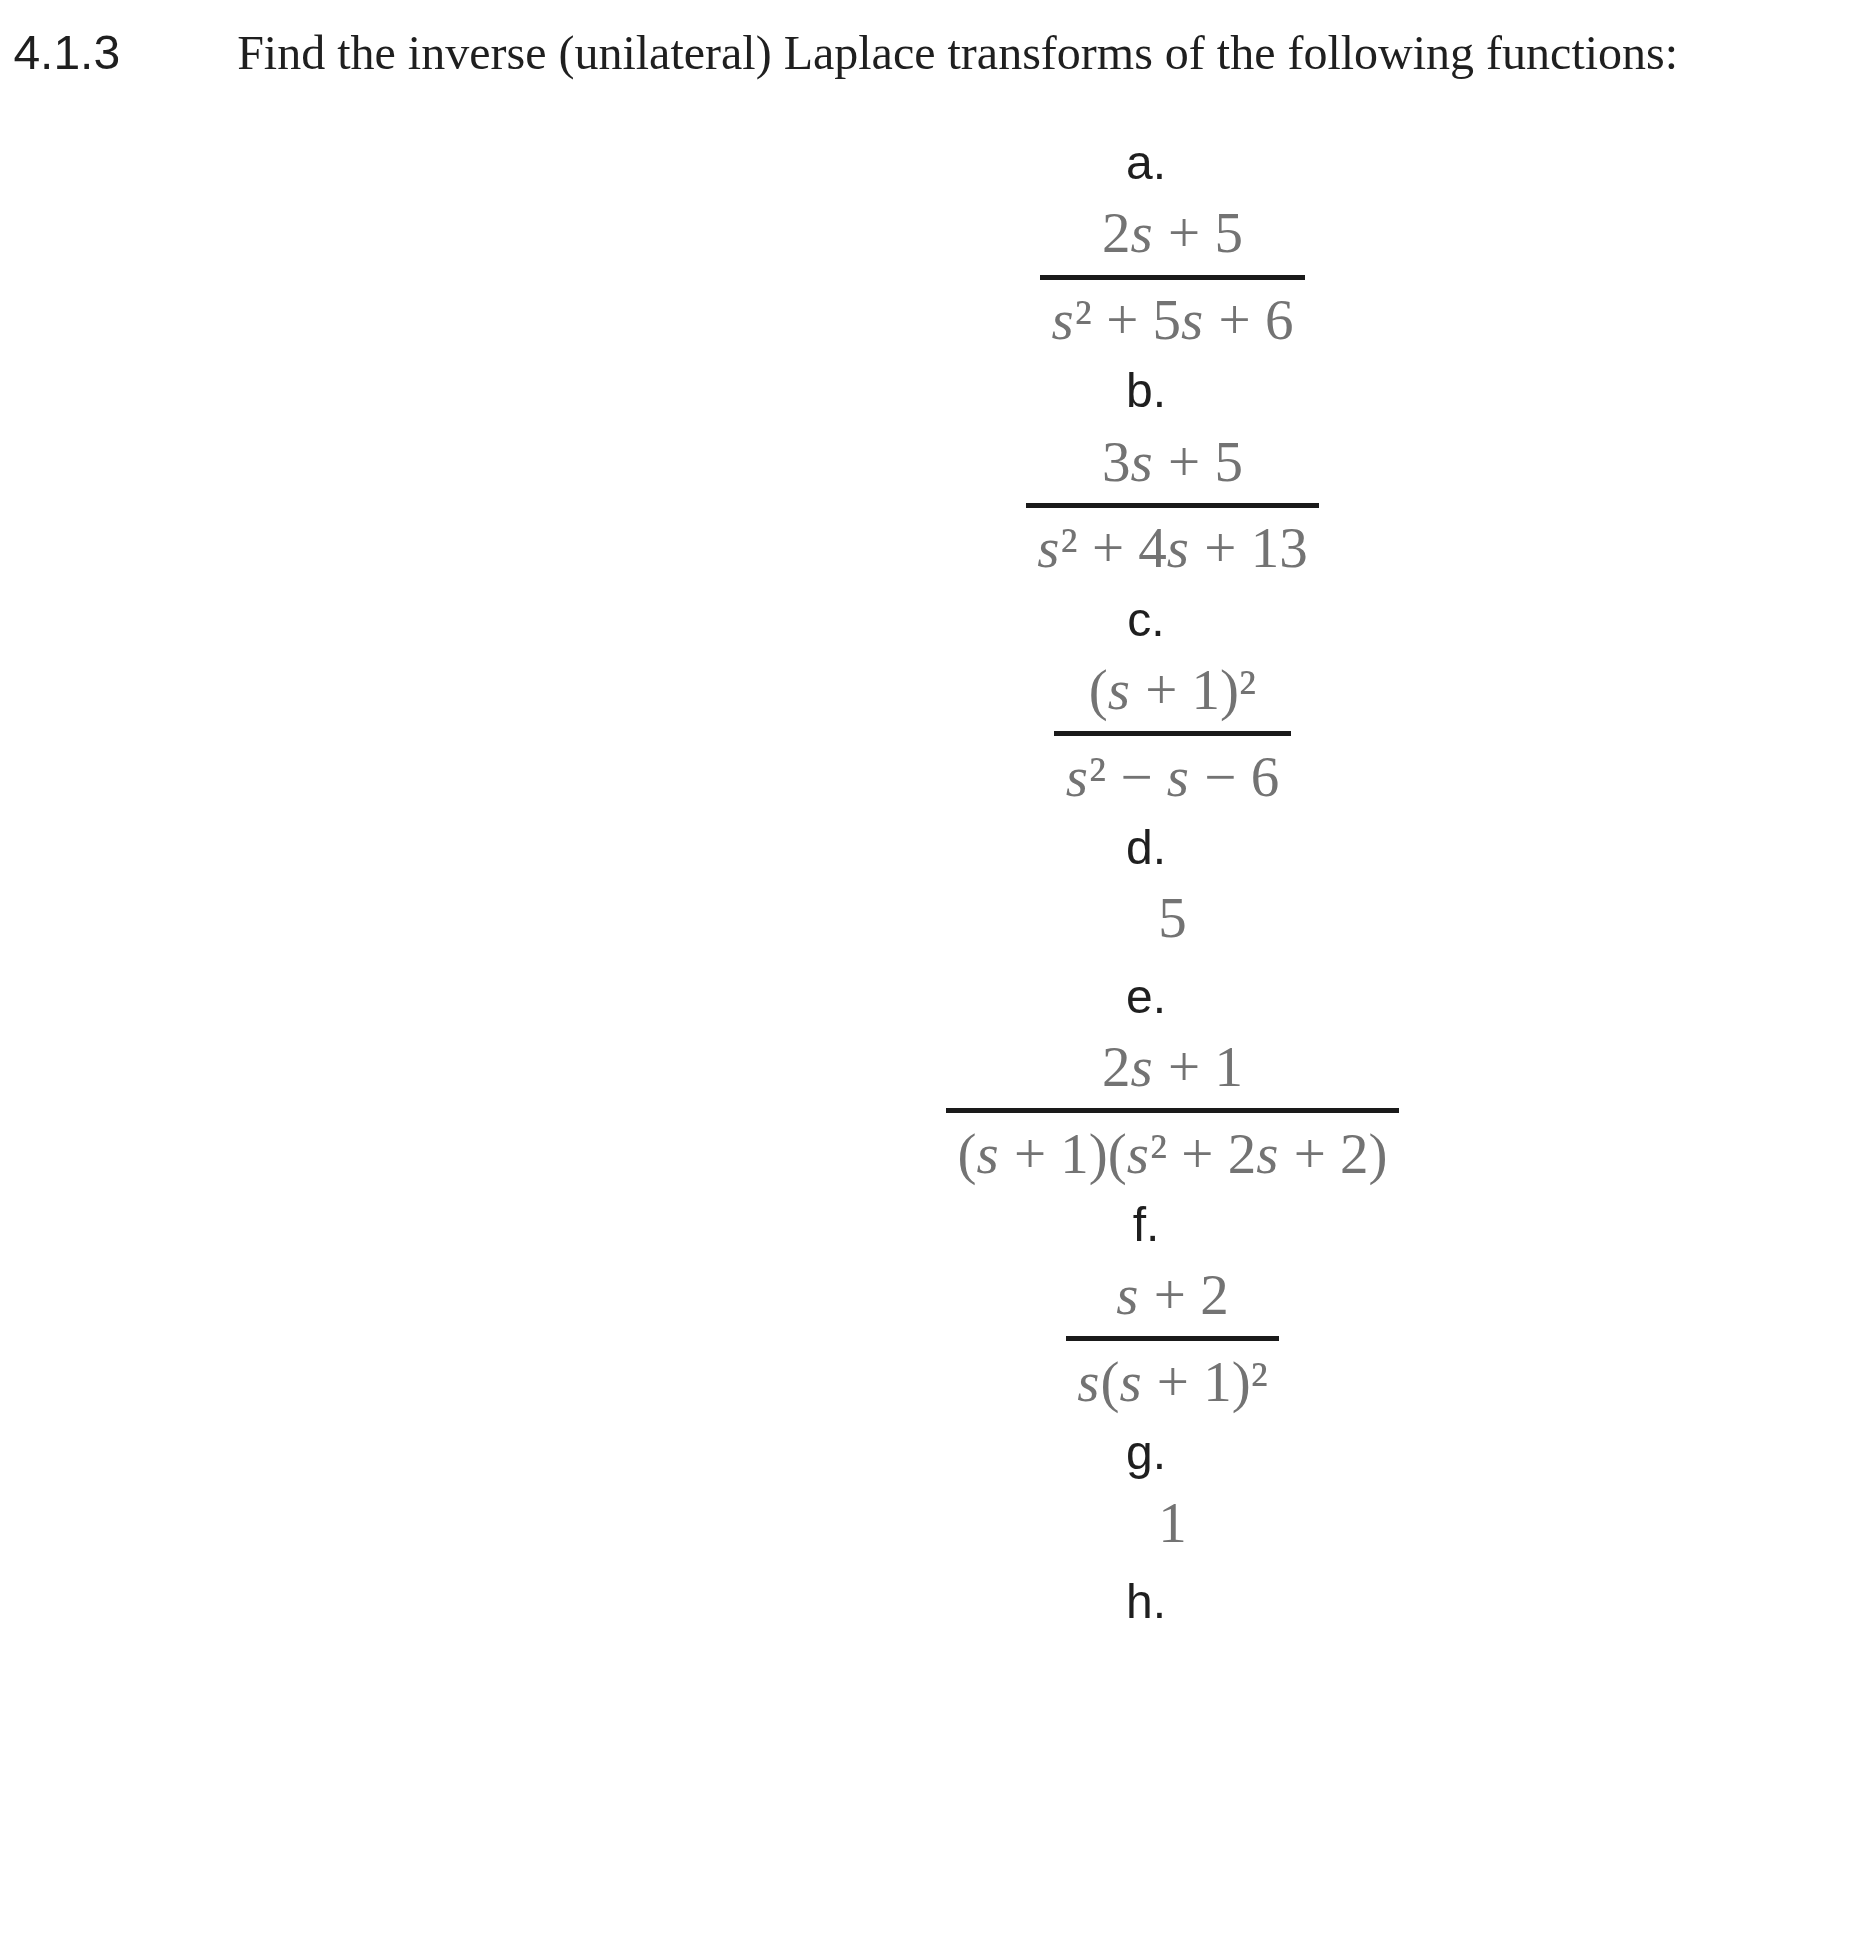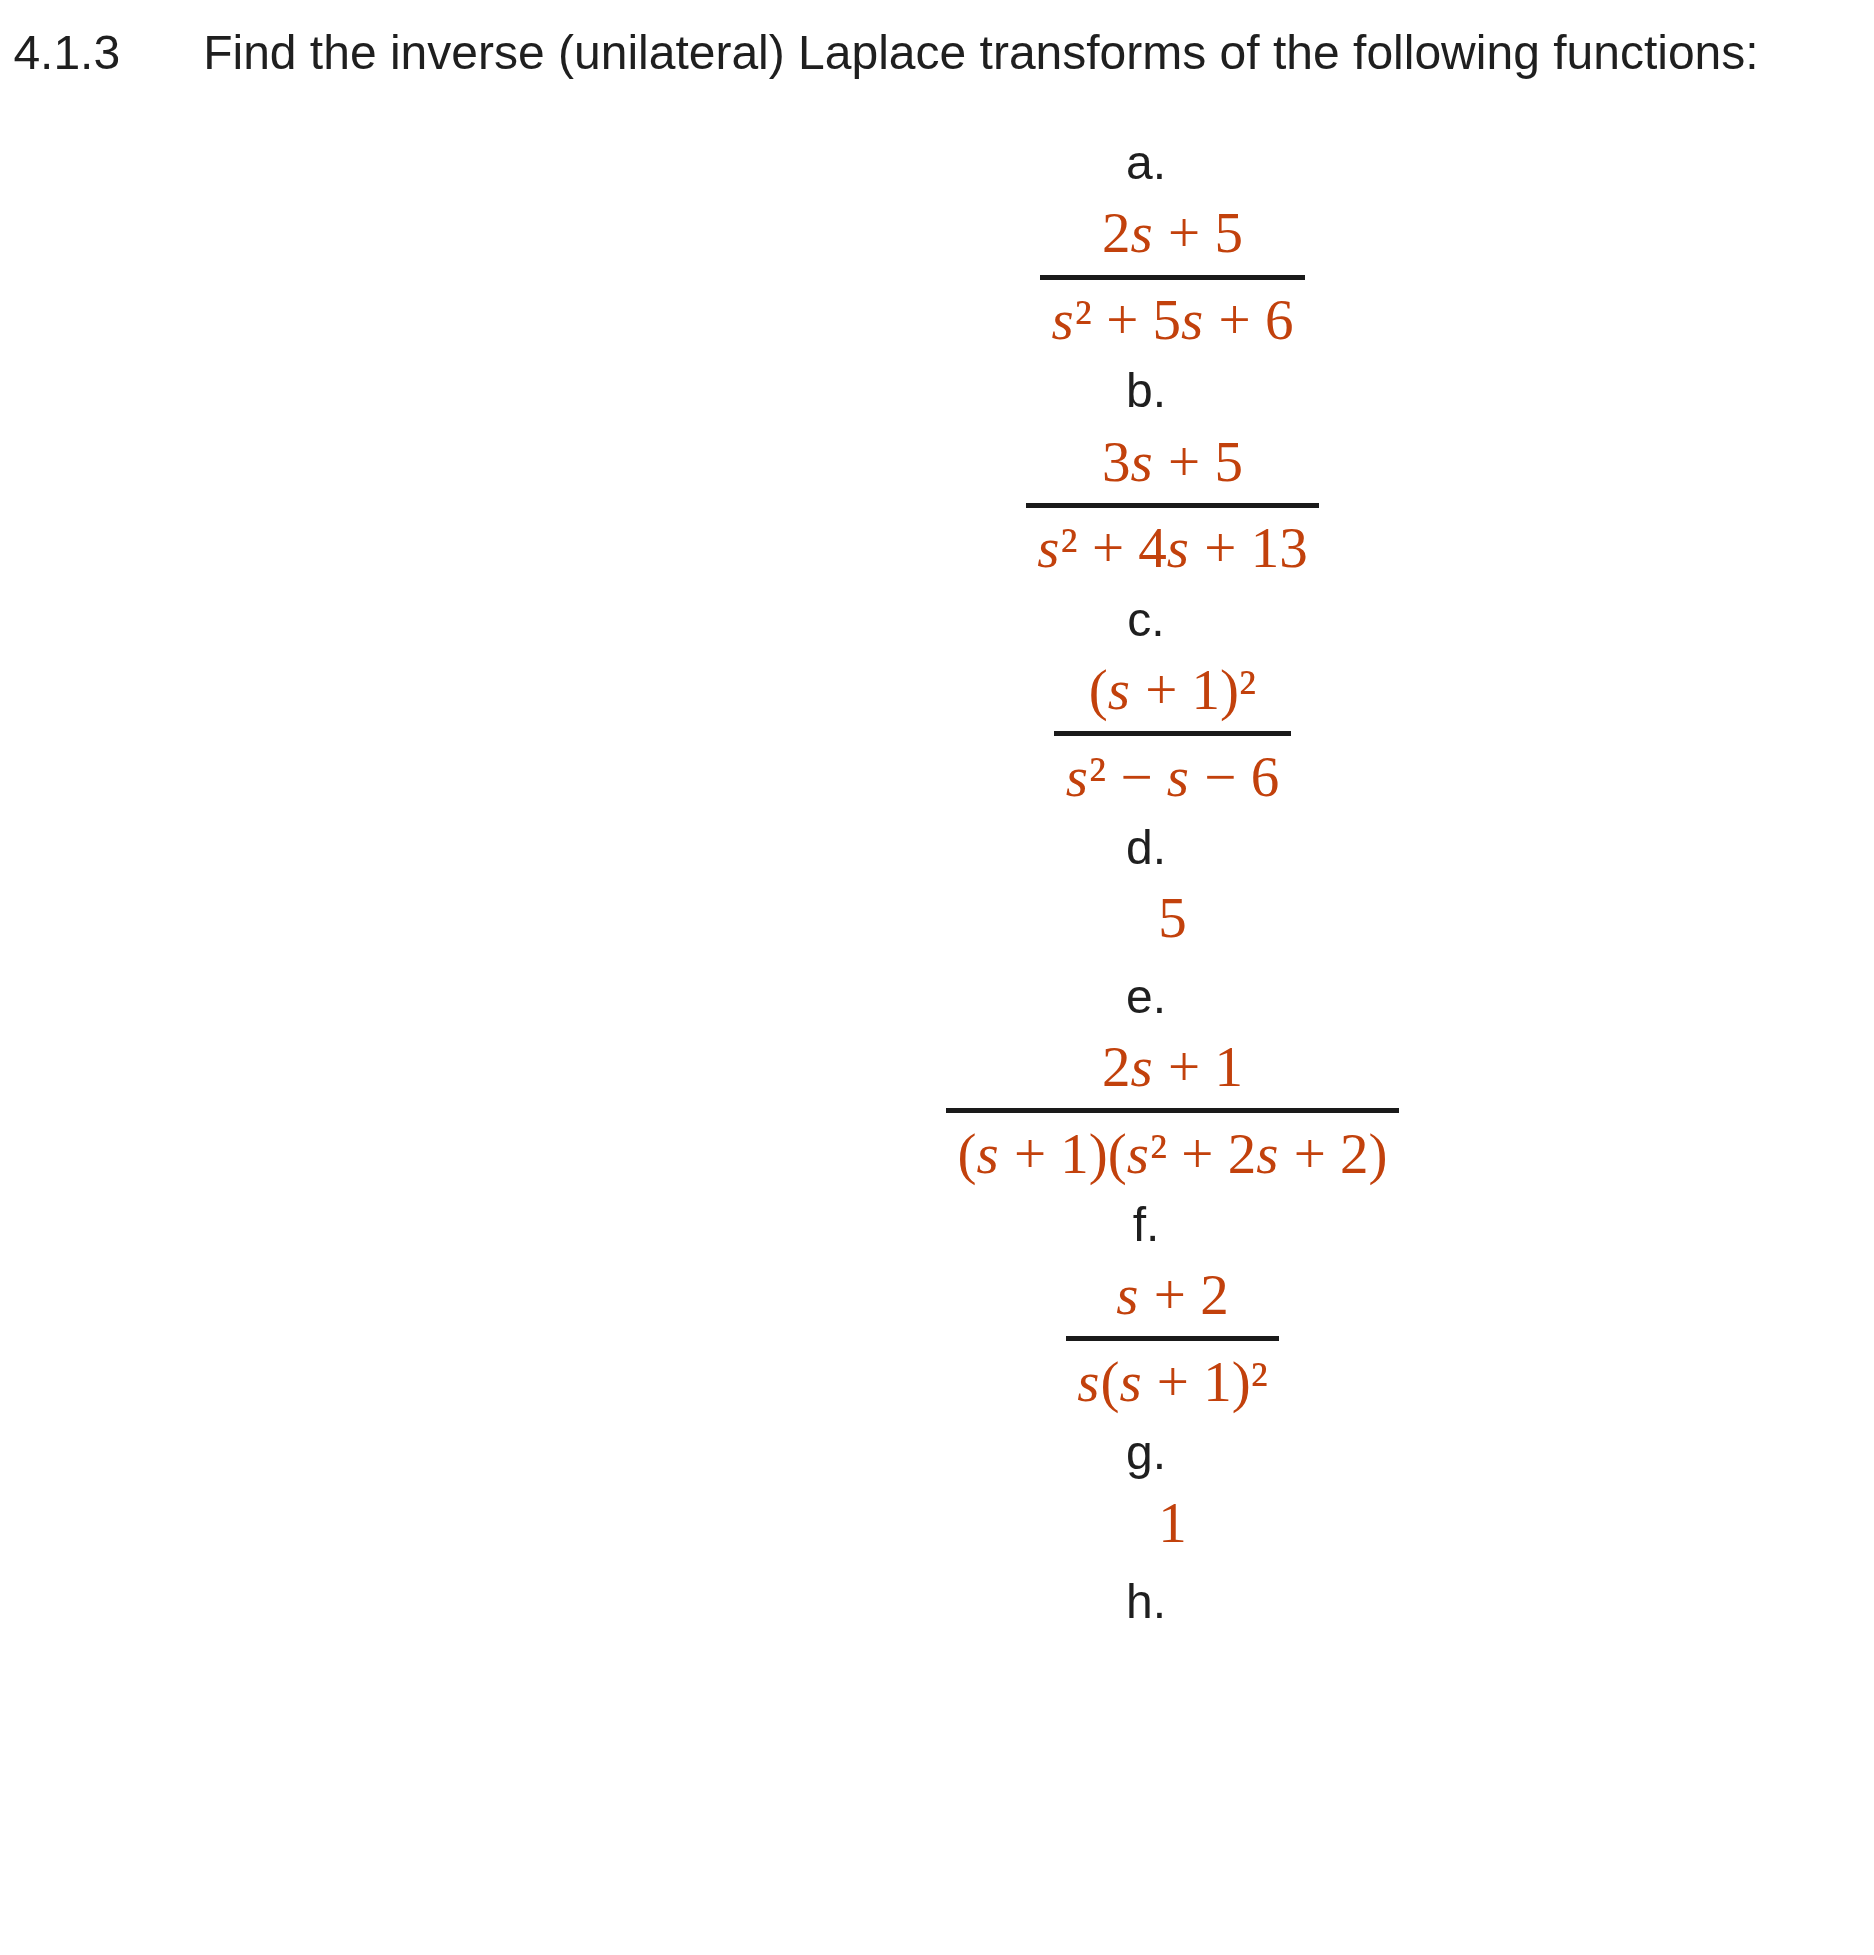--- a/index.html
+++ b/index.html
@@ -24,41 +24,42 @@
     align-items: baseline;
     padding: 25px 19px 0 13.4px;
     font-size: 48px;
     line-height: 1.15;
     white-space: nowrap;
   }
   .prob-num {
     flex: 0 0 auto;
   }
   .prob-title {
-    margin-left: 83px;
+    margin-left: 117px;
+    font-family: Liberation Serif, serif;
   }
   .items {
     margin: 59px 0 0 418px;
   }
   .item {
     margin-bottom: 13.4px;
   }
   .letter {
     font-size: 48px;
     line-height: 1;
   }
   .frac {
     display: inline-flex;
     flex-direction: column;
     align-items: center;
     margin: 11.5px 0 0 53px;
     font-family: "Liberation Serif", "DejaVu Serif", serif;
     font-size: 57px;
     line-height: 1;
-    color: #c2410c;
+    color: #737373;
   }
   .num {
     padding: 5.7px 15.3px 13.4px;
     white-space: nowrap;
   }
   .den {
     border-top: 5.7px solid #1a1a1a;
     padding: 11.5px 11.5px 5.7px;
     white-space: nowrap;
   }

